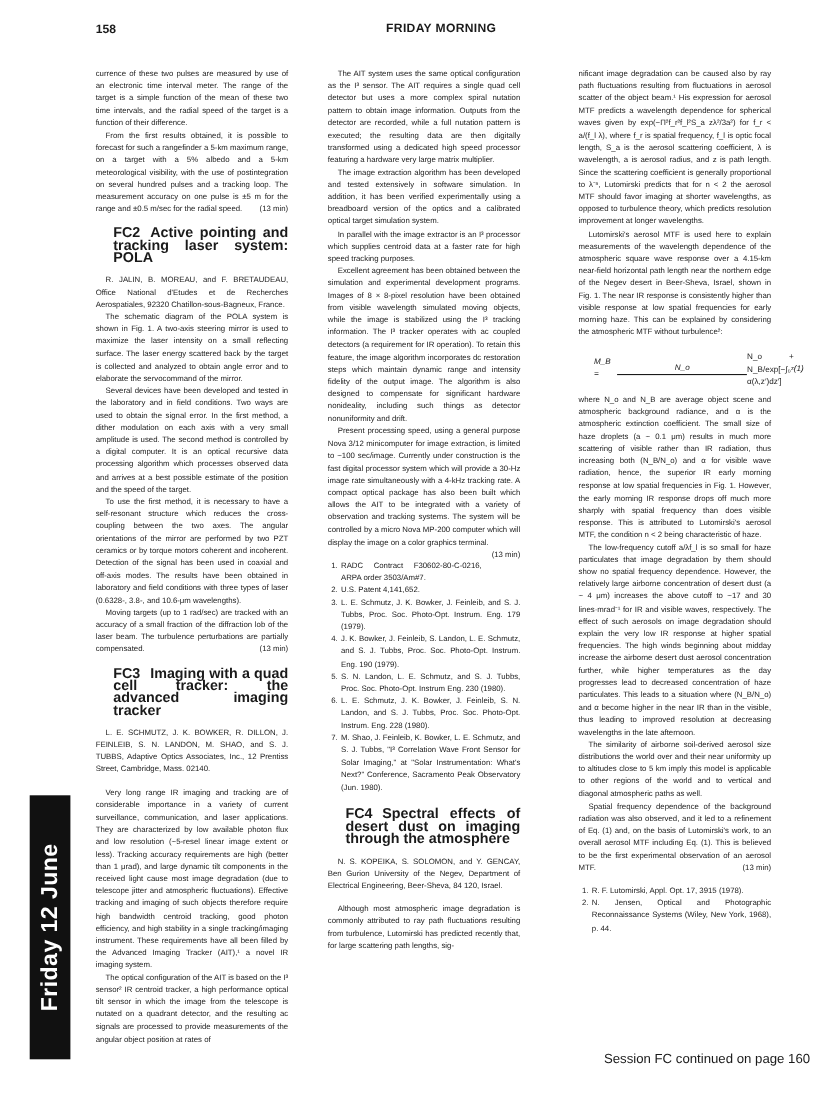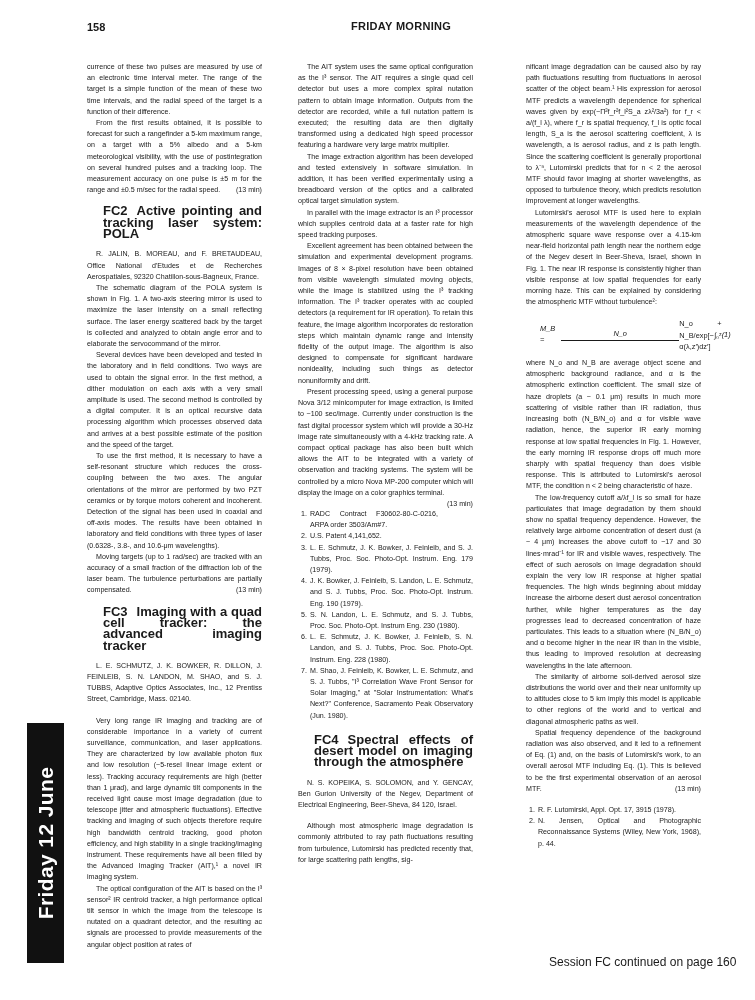--- a/index.html
+++ b/index.html
@@ -61,21 +61,21 @@
   <ol class="refs">
     <li>RADC Contract F30602-80-C-0216, ARPA order 3503/Am#7.</li>
     <li>U.S. Patent 4,141,652.</li>
     <li>L. E. Schmutz, J. K. Bowker, J. Feinleib, and S. J. Tubbs, Proc. Soc. Photo-Opt. Instrum. Eng. 179 (1979).</li>
     <li>J. K. Bowker, J. Feinleib, S. Landon, L. E. Schmutz, and S. J. Tubbs, Proc. Soc. Photo-Opt. Instrum. Eng. 190 (1979).</li>
     <li>S. N. Landon, L. E. Schmutz, and S. J. Tubbs, Proc. Soc. Photo-Opt. Instrum Eng. 230 (1980).</li>
     <li>L. E. Schmutz, J. K. Bowker, J. Feinleib, S. N. Landon, and S. J. Tubbs, Proc. Soc. Photo-Opt. Instrum. Eng. 228 (1980).</li>
     <li>M. Shao, J. Feinleib, K. Bowker, L. E. Schmutz, and S. J. Tubbs, "I³ Correlation Wave Front Sensor for Solar Imaging," at "Solar Instrumentation: What's Next?" Conference, Sacramento Peak Observatory (Jun. 1980).</li>
   </ol>
 
-  <div class="sec-title" style="margin-top:12px"><span class="code">FC4</span><span>Spectral effects of desert model on imaging through the atmosphere</span></div>
+  <div class="sec-title" style="margin-top:12px"><span class="code">FC4</span><span>Spectral effects of desert dust on imaging through the atmosphere</span></div>
   <p class="authors" style="margin-bottom:10px">N. S. KOPEIKA, S. SOLOMON, and Y. GENCAY, Ben Gurion University of the Negev, Department of Electrical Engineering, Beer-Sheva, 84 120, Israel.</p>
   <p>Although most atmospheric image degradation is commonly attributed to ray path fluctuations resulting from turbulence, Lutomirski has predicted recently that, for large scattering path lengths, sig-</p>
 </div>
 
 <div class="col col3">
   <p class="noindent">nificant image degradation can be caused also by ray path fluctuations resulting from fluctuations in aerosol scatter of the object beam.¹ His expression for aerosol MTF predicts a wavelength dependence for spherical waves given by exp(−Π²f_r²f_l²S_a zλ²/3a²) for f_r &lt; a/(f_l λ), where f_r is spatial frequency, f_l is optic focal length, S_a is the aerosol scattering coefficient, λ is wavelength, a is aerosol radius, and z is path length. Since the scattering coefficient is generally proportional to λ⁻ⁿ, Lutomirski predicts that for n &lt; 2 the aerosol MTF should favor imaging at shorter wavelengths, as opposed to turbulence theory, which predicts resolution improvement at longer wavelengths.</p>
   <p>Lutomirski's aerosol MTF is used here to explain measurements of the wavelength dependence of the atmospheric square wave response over a 4.15-km near-field horizontal path length near the northern edge of the Negev desert in Beer-Sheva, Israel, shown in Fig. 1. The near IR response is consistently higher than visible response at low spatial frequencies for early morning haze. This can be explained by considering the atmospheric MTF without turbulence²:</p>
 
   <div class="equation">
     <span class="eq-lhs">M_B =</span>

